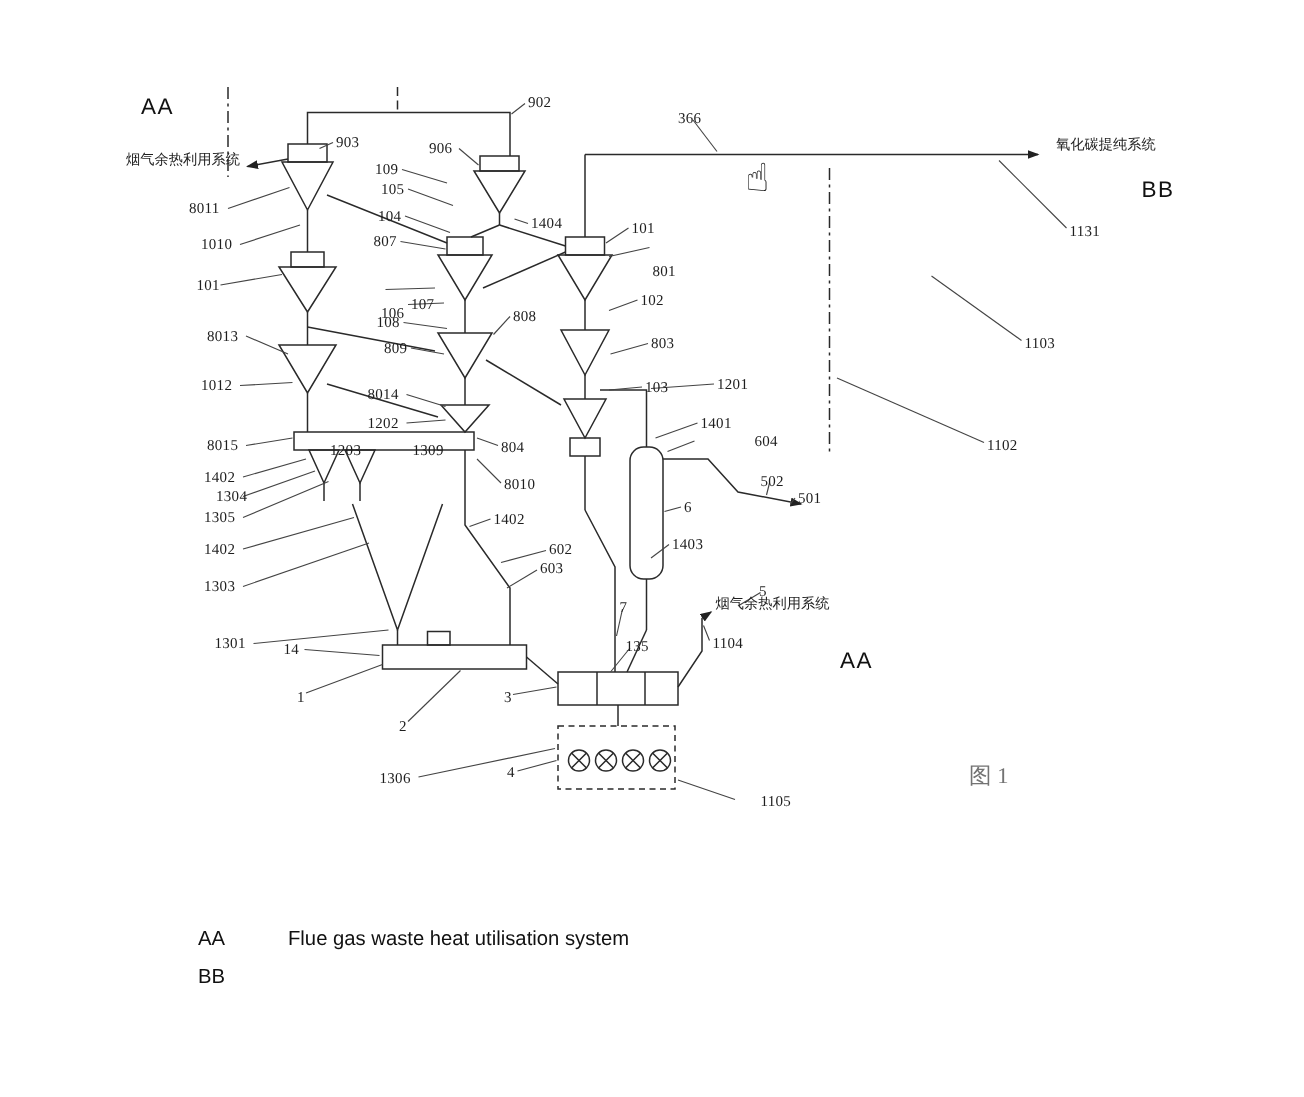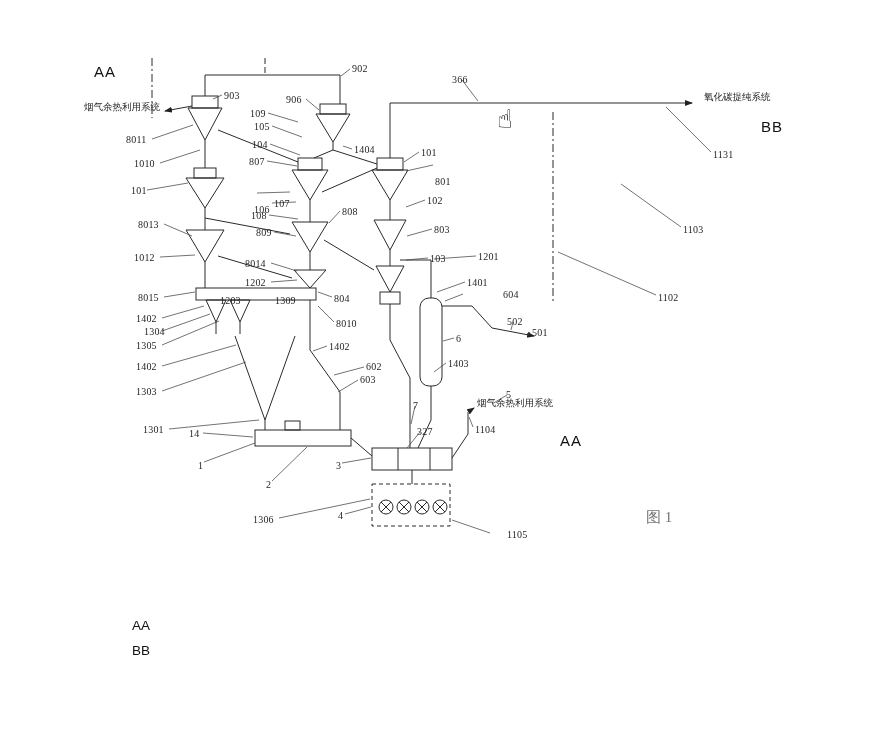--- a/index.html
+++ b/index.html
@@ -242,21 +242,21 @@
       <span class="plabel" style="left: 456px; top: 333px;">6</span>
       <span class="plabel" style="left: 136px; top: 361px;">1402</span>
       <span class="plabel" style="left: 366px; top: 361px;">602</span>
       <span class="plabel" style="left: 448px; top: 358px;">1403</span>
       <span class="plabel" style="left: 136px; top: 386px;">1303</span>
       <span class="plabel" style="left: 360px; top: 374px;">603</span>
       <span class="plabel" style="left: 506px; top: 389px;">5</span>
       <span class="plabel" style="left: 413px; top: 400px;">7</span>
       <span class="plabel" style="left: 143px; top: 424px;">1301</span>
       <span class="plabel" style="left: 475px; top: 424px;">1104</span>
-      <span class="plabel" style="left: 417px; top: 426px;">327</span>
+      <span class="plabel" style="left: 417px; top: 426px;">135</span>
       <span class="plabel" style="left: 189px; top: 428px;">14</span>
       <span class="plabel" style="left: 198px; top: 460px;">1</span>
       <span class="plabel" style="left: 336px; top: 460px;">3</span>
       <span class="plabel" style="left: 266px; top: 479px;">2</span>
       <span class="plabel" style="left: 253px; top: 514px;">1306</span>
       <span class="plabel" style="left: 338px; top: 510px;">4</span>
       <span class="plabel" style="left: 492px; top: 529px; margin-left: 15px;">1105</span>
       <span class="plabel" style="left: 713px; top: 149px; text-align: right;">1131</span>
       <span class="plabel" style="left: 683px; top: 224px;">1103</span>
       <span class="plabel" style="left: 658px; top: 292px;">1102</span>
@@ -268,19 +268,20 @@
       <span class="slabel" style="left: 477px; top: 398px;">烟气余热利用系统</span>
     </div>
 
   <span class="hand">☝</span>
 
   <span class="caption">图 1</span>
 
   <div class="legend">
     <div class="row">
       <span class="key">AA</span>
+      <span class="desc">Flue gas waste heat utilisation system</span>
     </div>
     <div class="row">
       <span class="key">BB</span>
     </div>
   </div>
 
 </div>
 
 </body></html>

